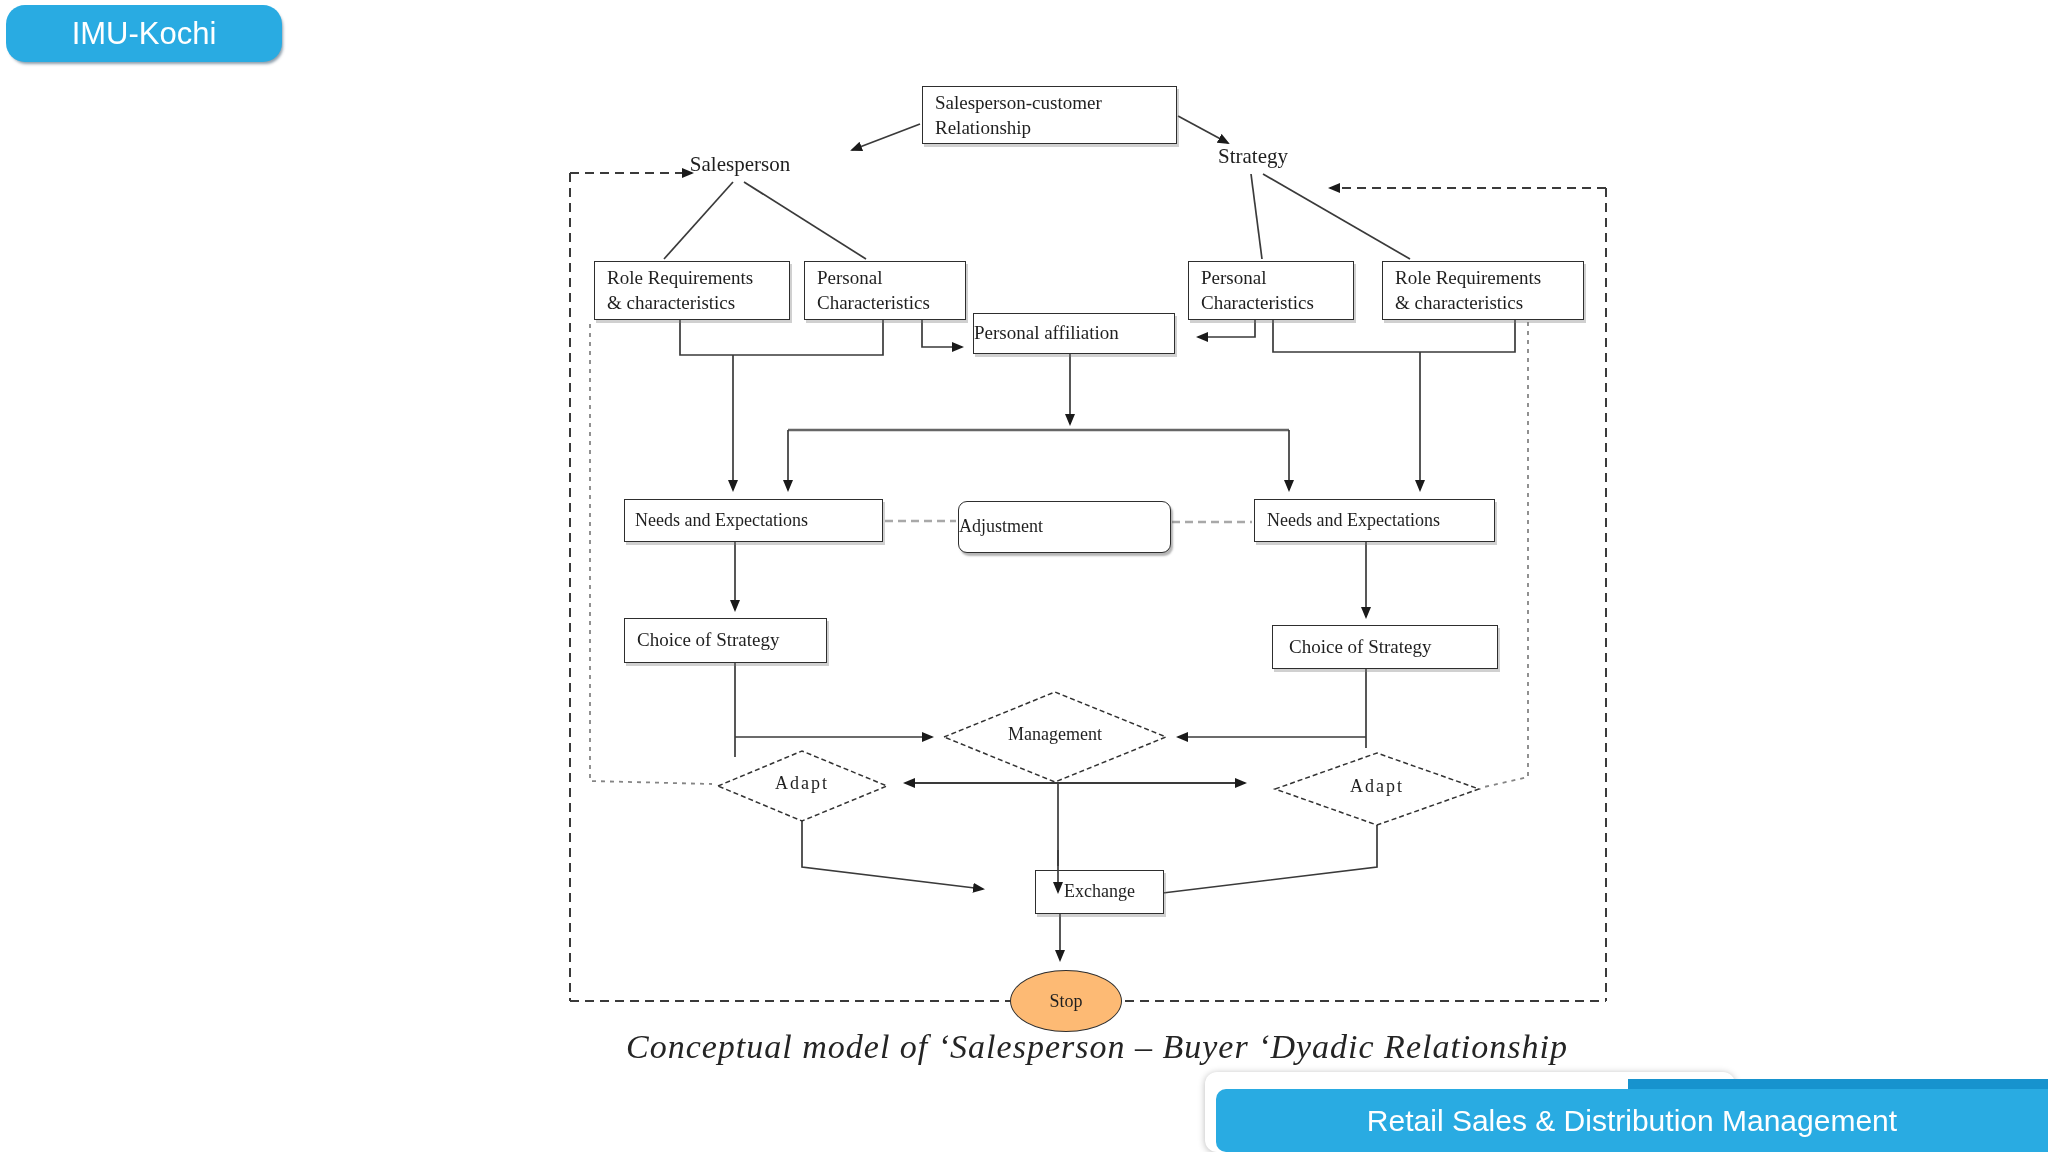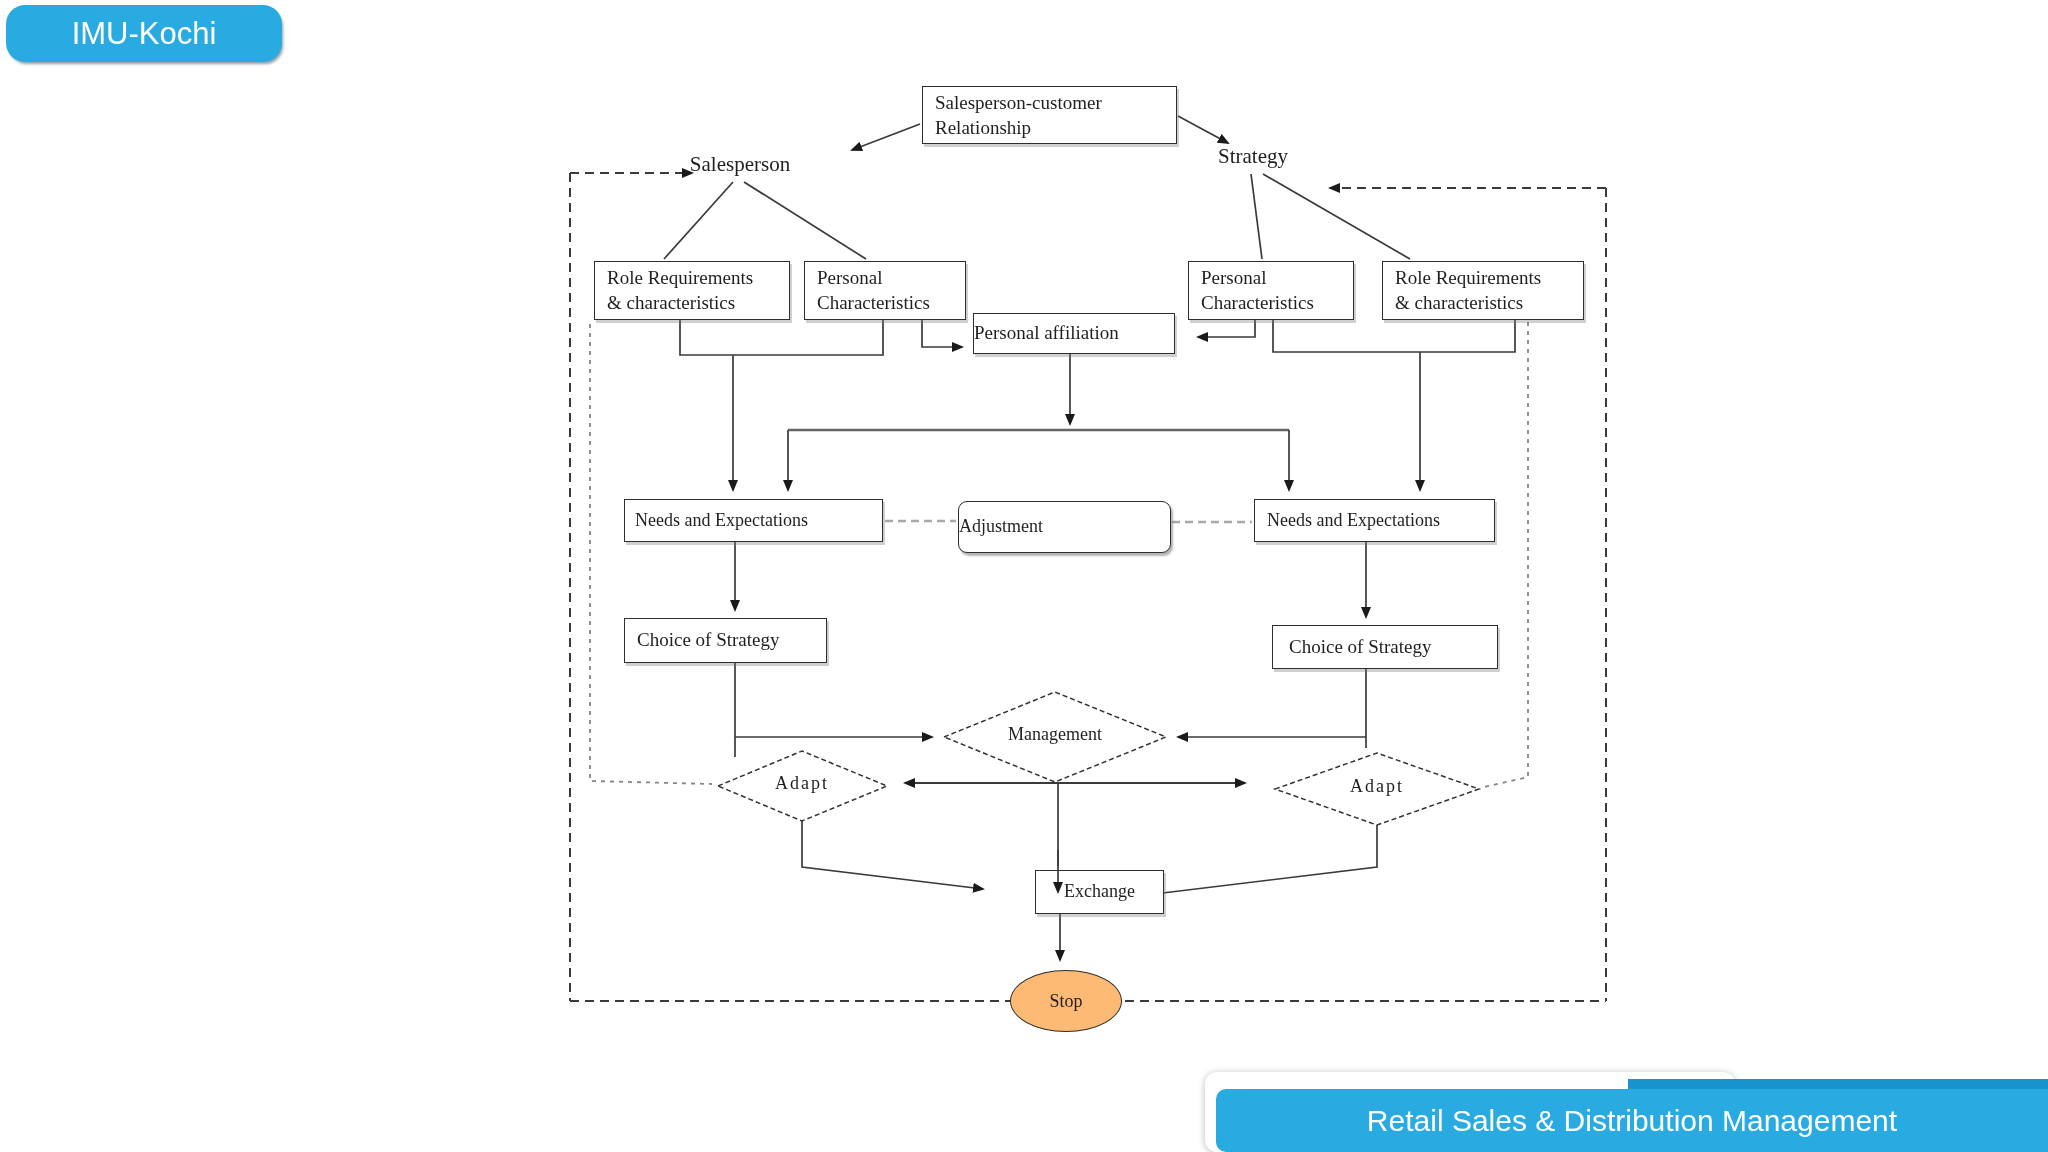--- a/index.html
+++ b/index.html
@@ -168,20 +168,21 @@
   <div class="node vcenter" style="left:1272px;top:625px;width:226px;height:44px;padding-left:16px;">Choice of Strategy</div>
 
   <div class="lbl" style="left:975px;top:724px;width:160px;font-size:18px;">Management</div>
   <div class="lbl" style="left:752px;top:773px;width:100px;font-size:18px;letter-spacing:2px;">Adapt</div>
   <div class="lbl" style="left:1327px;top:776px;width:100px;font-size:18px;letter-spacing:2px;">Adapt</div>
 
   <div class="node hcenter" style="left:995px;top:870px;width:129px;height:44px;font-size:18px;">Exchange</div>
 
   <div class="stop-ellipse">Stop</div>
 
+  <div class="caption">Conceptual model of ‘Salesperson – Buyer ‘Dyadic Relationship</div>
 
   <div class="badge badge-imu">IMU-Kochi</div>
 
   <div class="footer-card"></div>
   <div class="footer-back"></div>
   <div class="badge badge-footer">Retail Sales &amp; Distribution Management</div>
 
 </div>
 
 </body></html>

